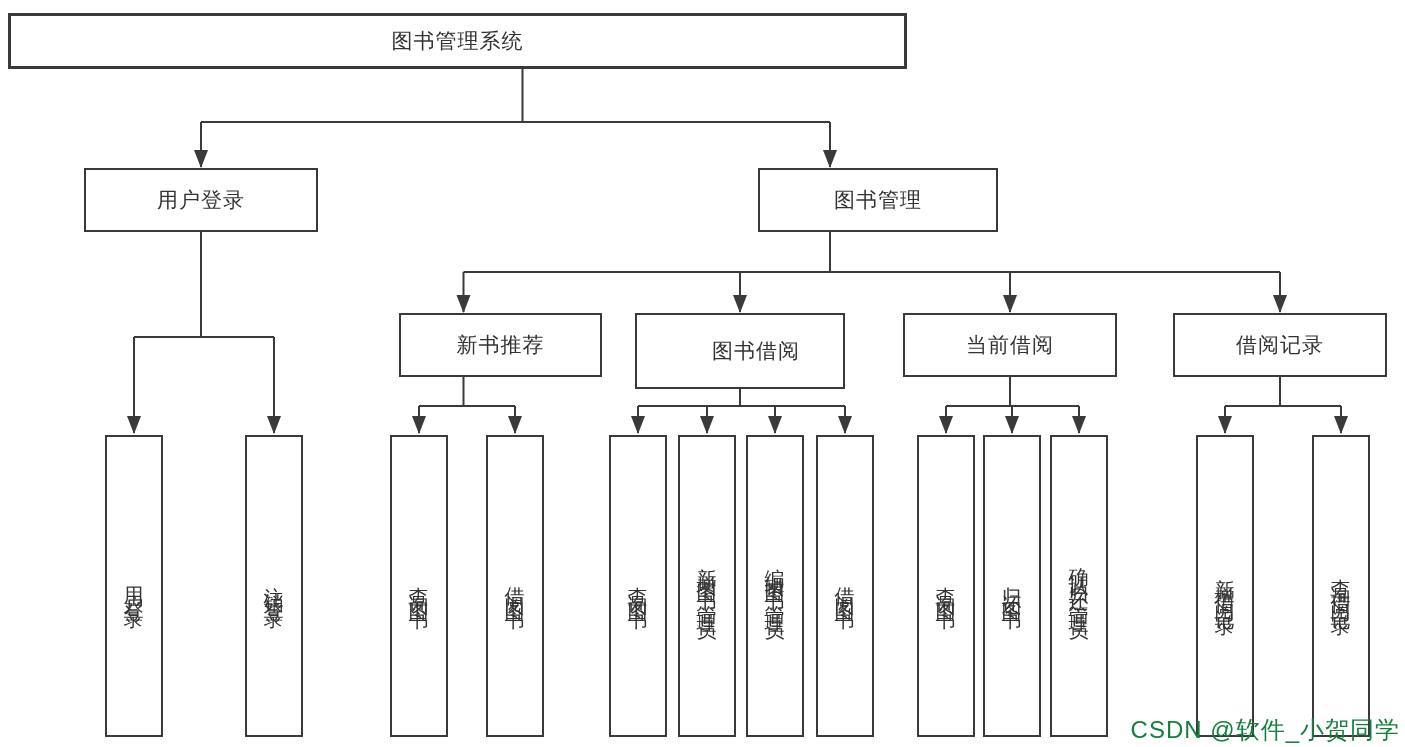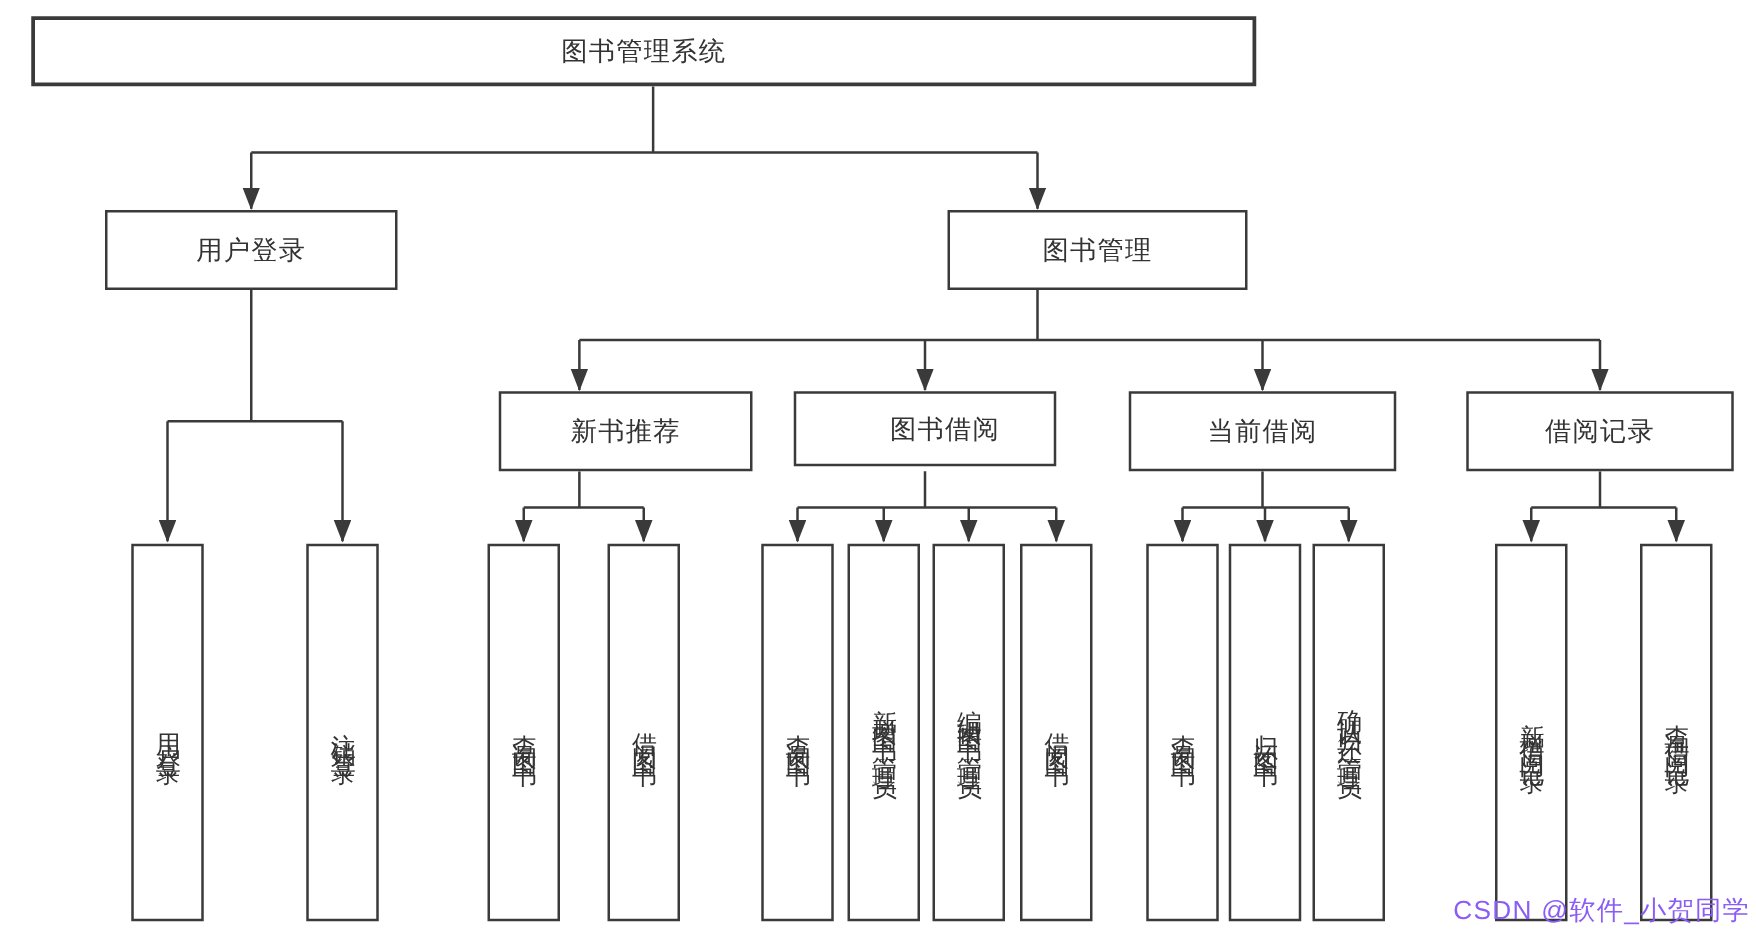--- a/index.html
+++ b/index.html
@@ -24,21 +24,21 @@
     border: 2.5px solid #3a3a3a;
     background: #ffffff;
     display: flex;
     align-items: center;
     justify-content: center;
     font-size: 21px;
     letter-spacing: 1px;
     z-index: 2;
   }
   .root {
-    left: 25px; top: 13px; width: 980px; height: 56px;
+    left: 8px; top: 13px; width: 899px; height: 56px;
     border-width: 3px;
   }
   .vbox {
     position: absolute;
     top: 435px;
     width: 58px;
     height: 302px;
     border: 2.5px solid #3a3a3a;
     background: #ffffff;
     display: flex;
@@ -49,22 +49,22 @@
     font-size: 20px;
     letter-spacing: 0.38em;
     line-height: 1;
     z-index: 2;
     overflow: hidden;
   }
   .watermark {
     position: absolute;
     right: 5px;
     top: 714px;
-    font-size: 21px;
-    color: #8b5cf6;
+    font-size: 24px;
+    color: #15803d;
     letter-spacing: 1px;
     z-index: 3;
     white-space: nowrap;
   }
   .line { stroke: #3a3a3a; stroke-width: 2; fill: none; }
   .arrowline { stroke: #3a3a3a; stroke-width: 2; fill: none; marker-end: url(#arrowhead); }
 </style>
 </head>
 <body>
 
@@ -110,21 +110,21 @@
     <path class="arrowline" d="M1225,406 V433"></path>
     <path class="arrowline" d="M1341,406 V433"></path>
   </svg>
 
   <div class="hbox root">图书管理系统</div>
 
   <div class="hbox" style="left:84px; top:168px; width:234px; height:64px;">用户登录</div>
   <div class="hbox" style="left:710px; top:168px; width:240px; height:64px;margin-left:48px;">图书管理</div>
 
   <div class="hbox" style="left:362px; top:313px; width:203px; height:64px;margin-left:37px;">新书推荐</div>
-  <div class="hbox" style="left:635px; top:313px; width:210px; height:60px;padding-left:32px;">图书借阅</div>
+  <div class="hbox" style="left:635px; top:313px; width:210px; height:76px;padding-left:32px;">图书借阅</div>
   <div class="hbox" style="left:903px; top:313px; width:214px; height:64px;">当前借阅</div>
   <div class="hbox" style="left:1173px; top:313px; width:214px; height:64px;">借阅记录</div>
 
   <div class="vbox" style="left:105px;">用户登录</div>
   <div class="vbox" style="left:245px;">注销登录</div>
 
   <div class="vbox" style="left:390px;">查询图书</div>
   <div class="vbox" style="left:486px;">借阅图书</div>
 
   <div class="vbox" style="left:609px;">查询图书</div>

